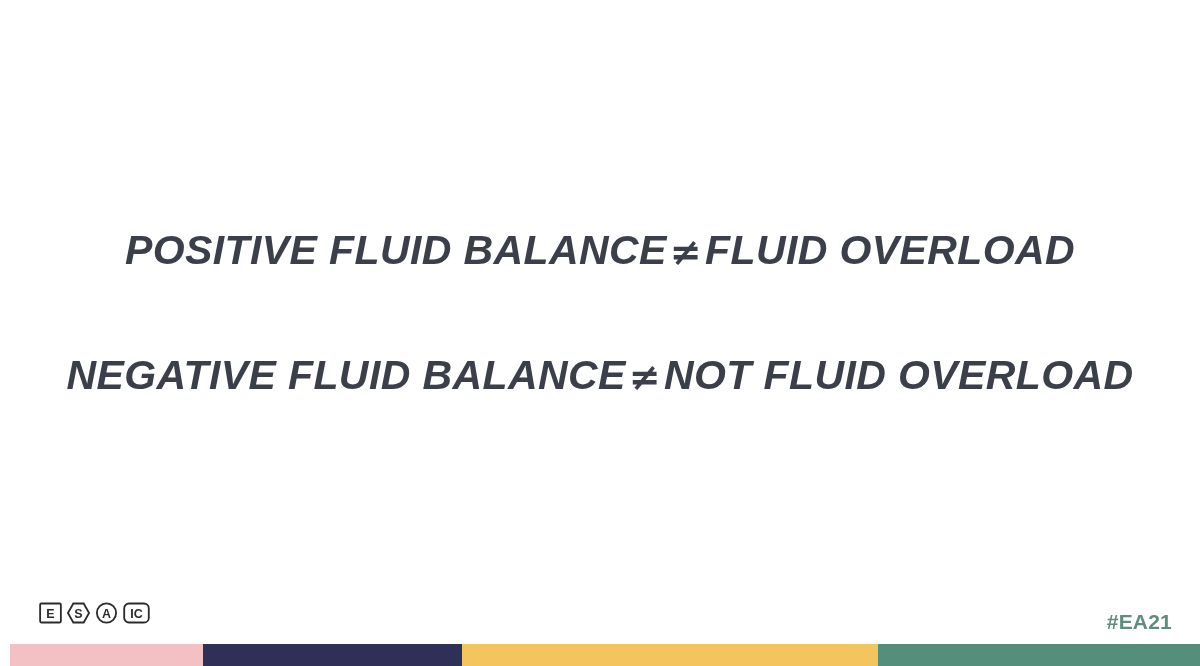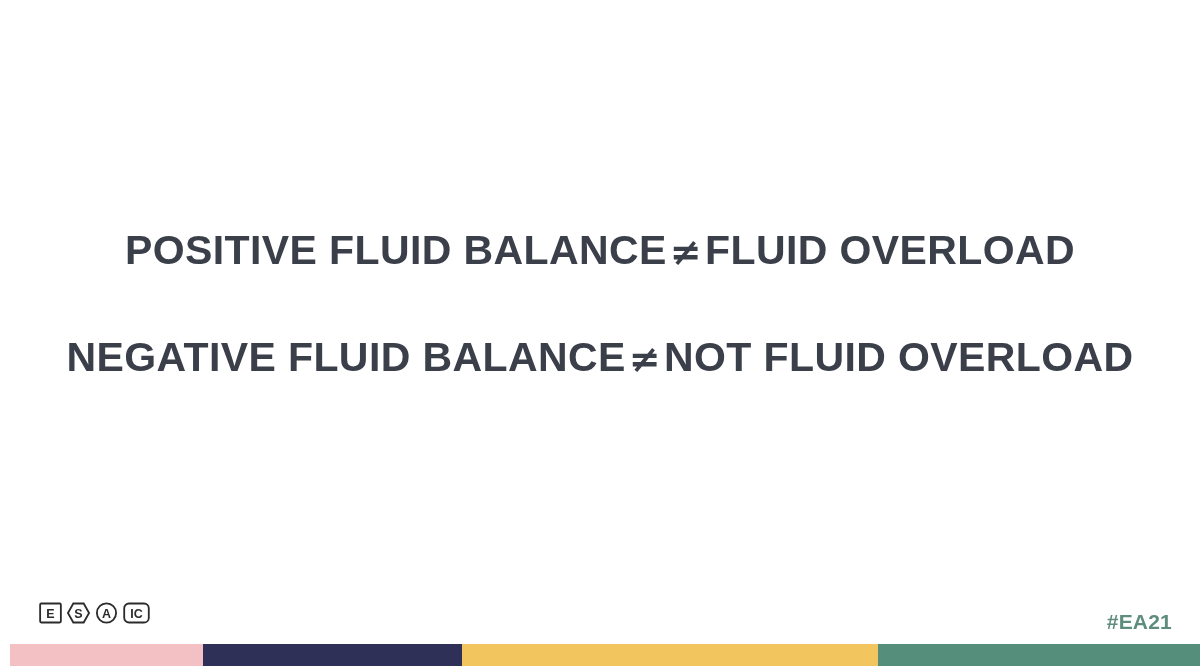--- a/index.html
+++ b/index.html
@@ -32,24 +32,25 @@
   }
   .headline {
     font-family: "Liberation Sans", sans-serif;
     font-weight: 700;
     font-size: 41px;
     letter-spacing: 0.4px;
     color: #3a3f4a;
     text-transform: uppercase;
     line-height: 1.08;
     white-space: nowrap;
+    font-style: italic;
     -webkit-font-smoothing: antialiased;
   }
   .headline.line-1 { font-size: 41px; margin: 0 0 0 0; }
-  .headline.line-2 { font-size: 41px; margin: 62px 0 0 0; }
+  .headline.line-2 { font-size: 41px; margin: 80px 0 0 0; }
   .neq {
     font-family: "DejaVu Sans", sans-serif;
     font-weight: 700;
     font-size: 38px;
     padding: 0 3px;
     vertical-align: -1px;
   }
 
   
   .logo {

